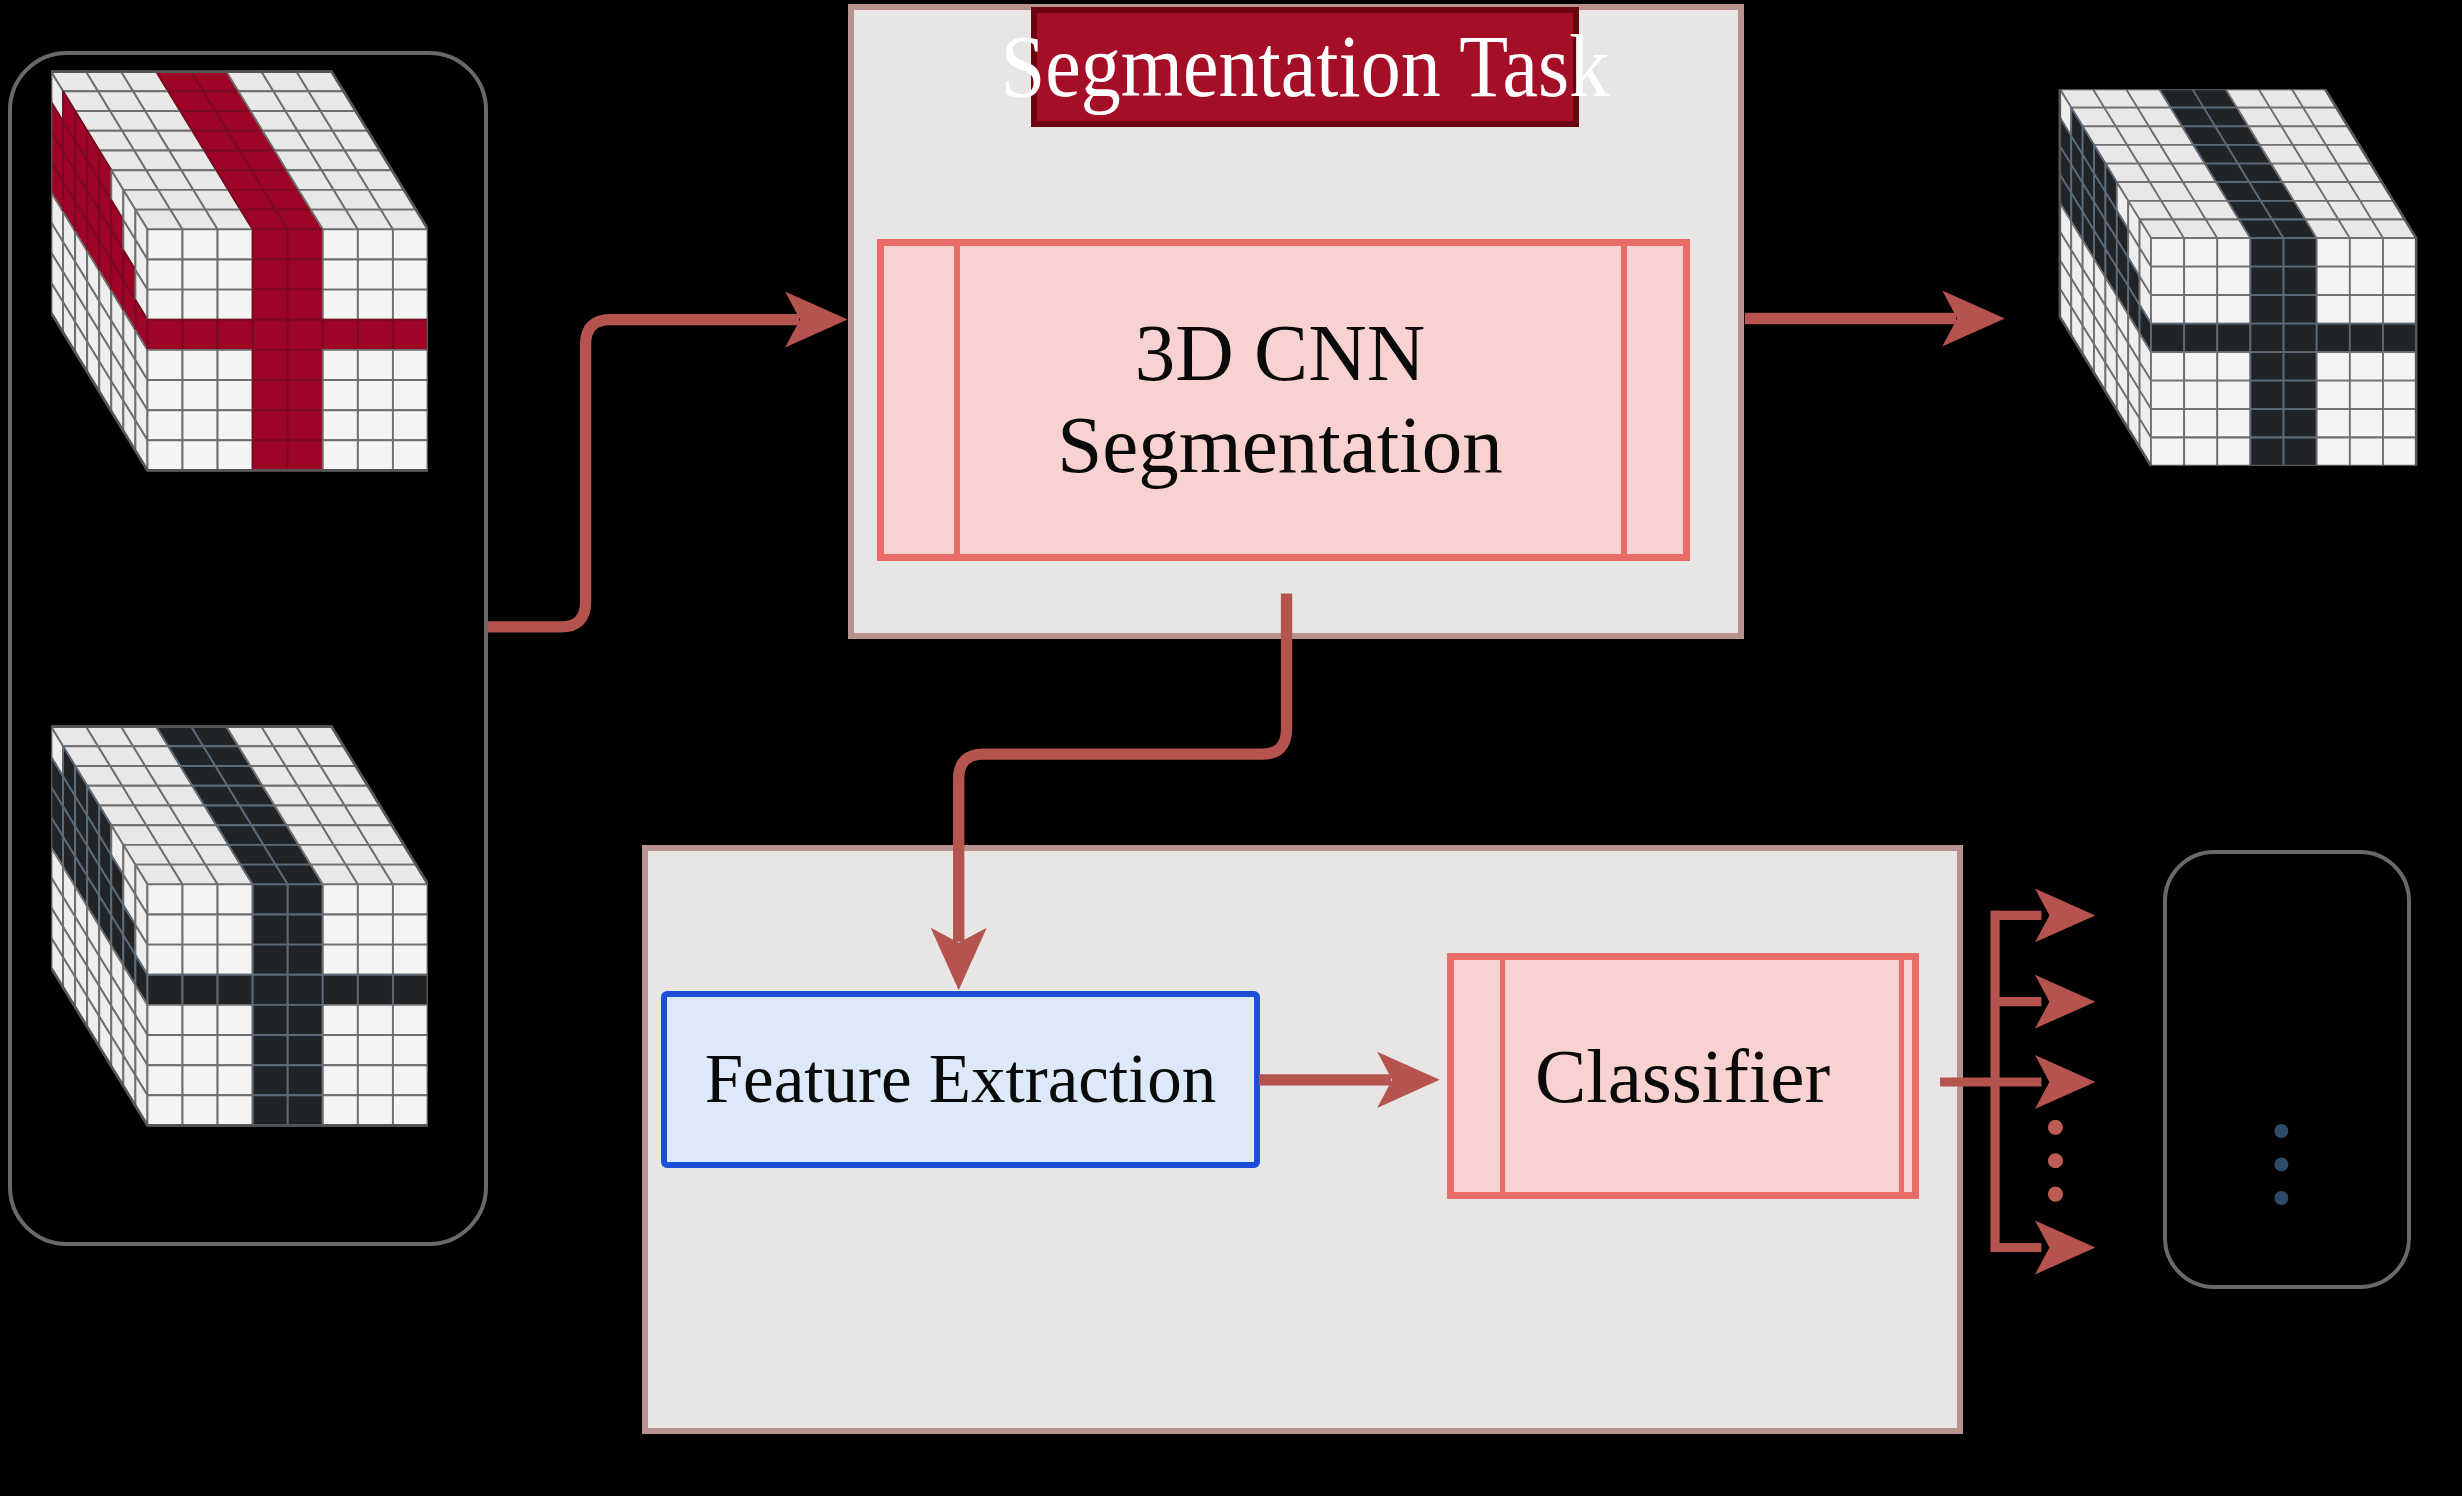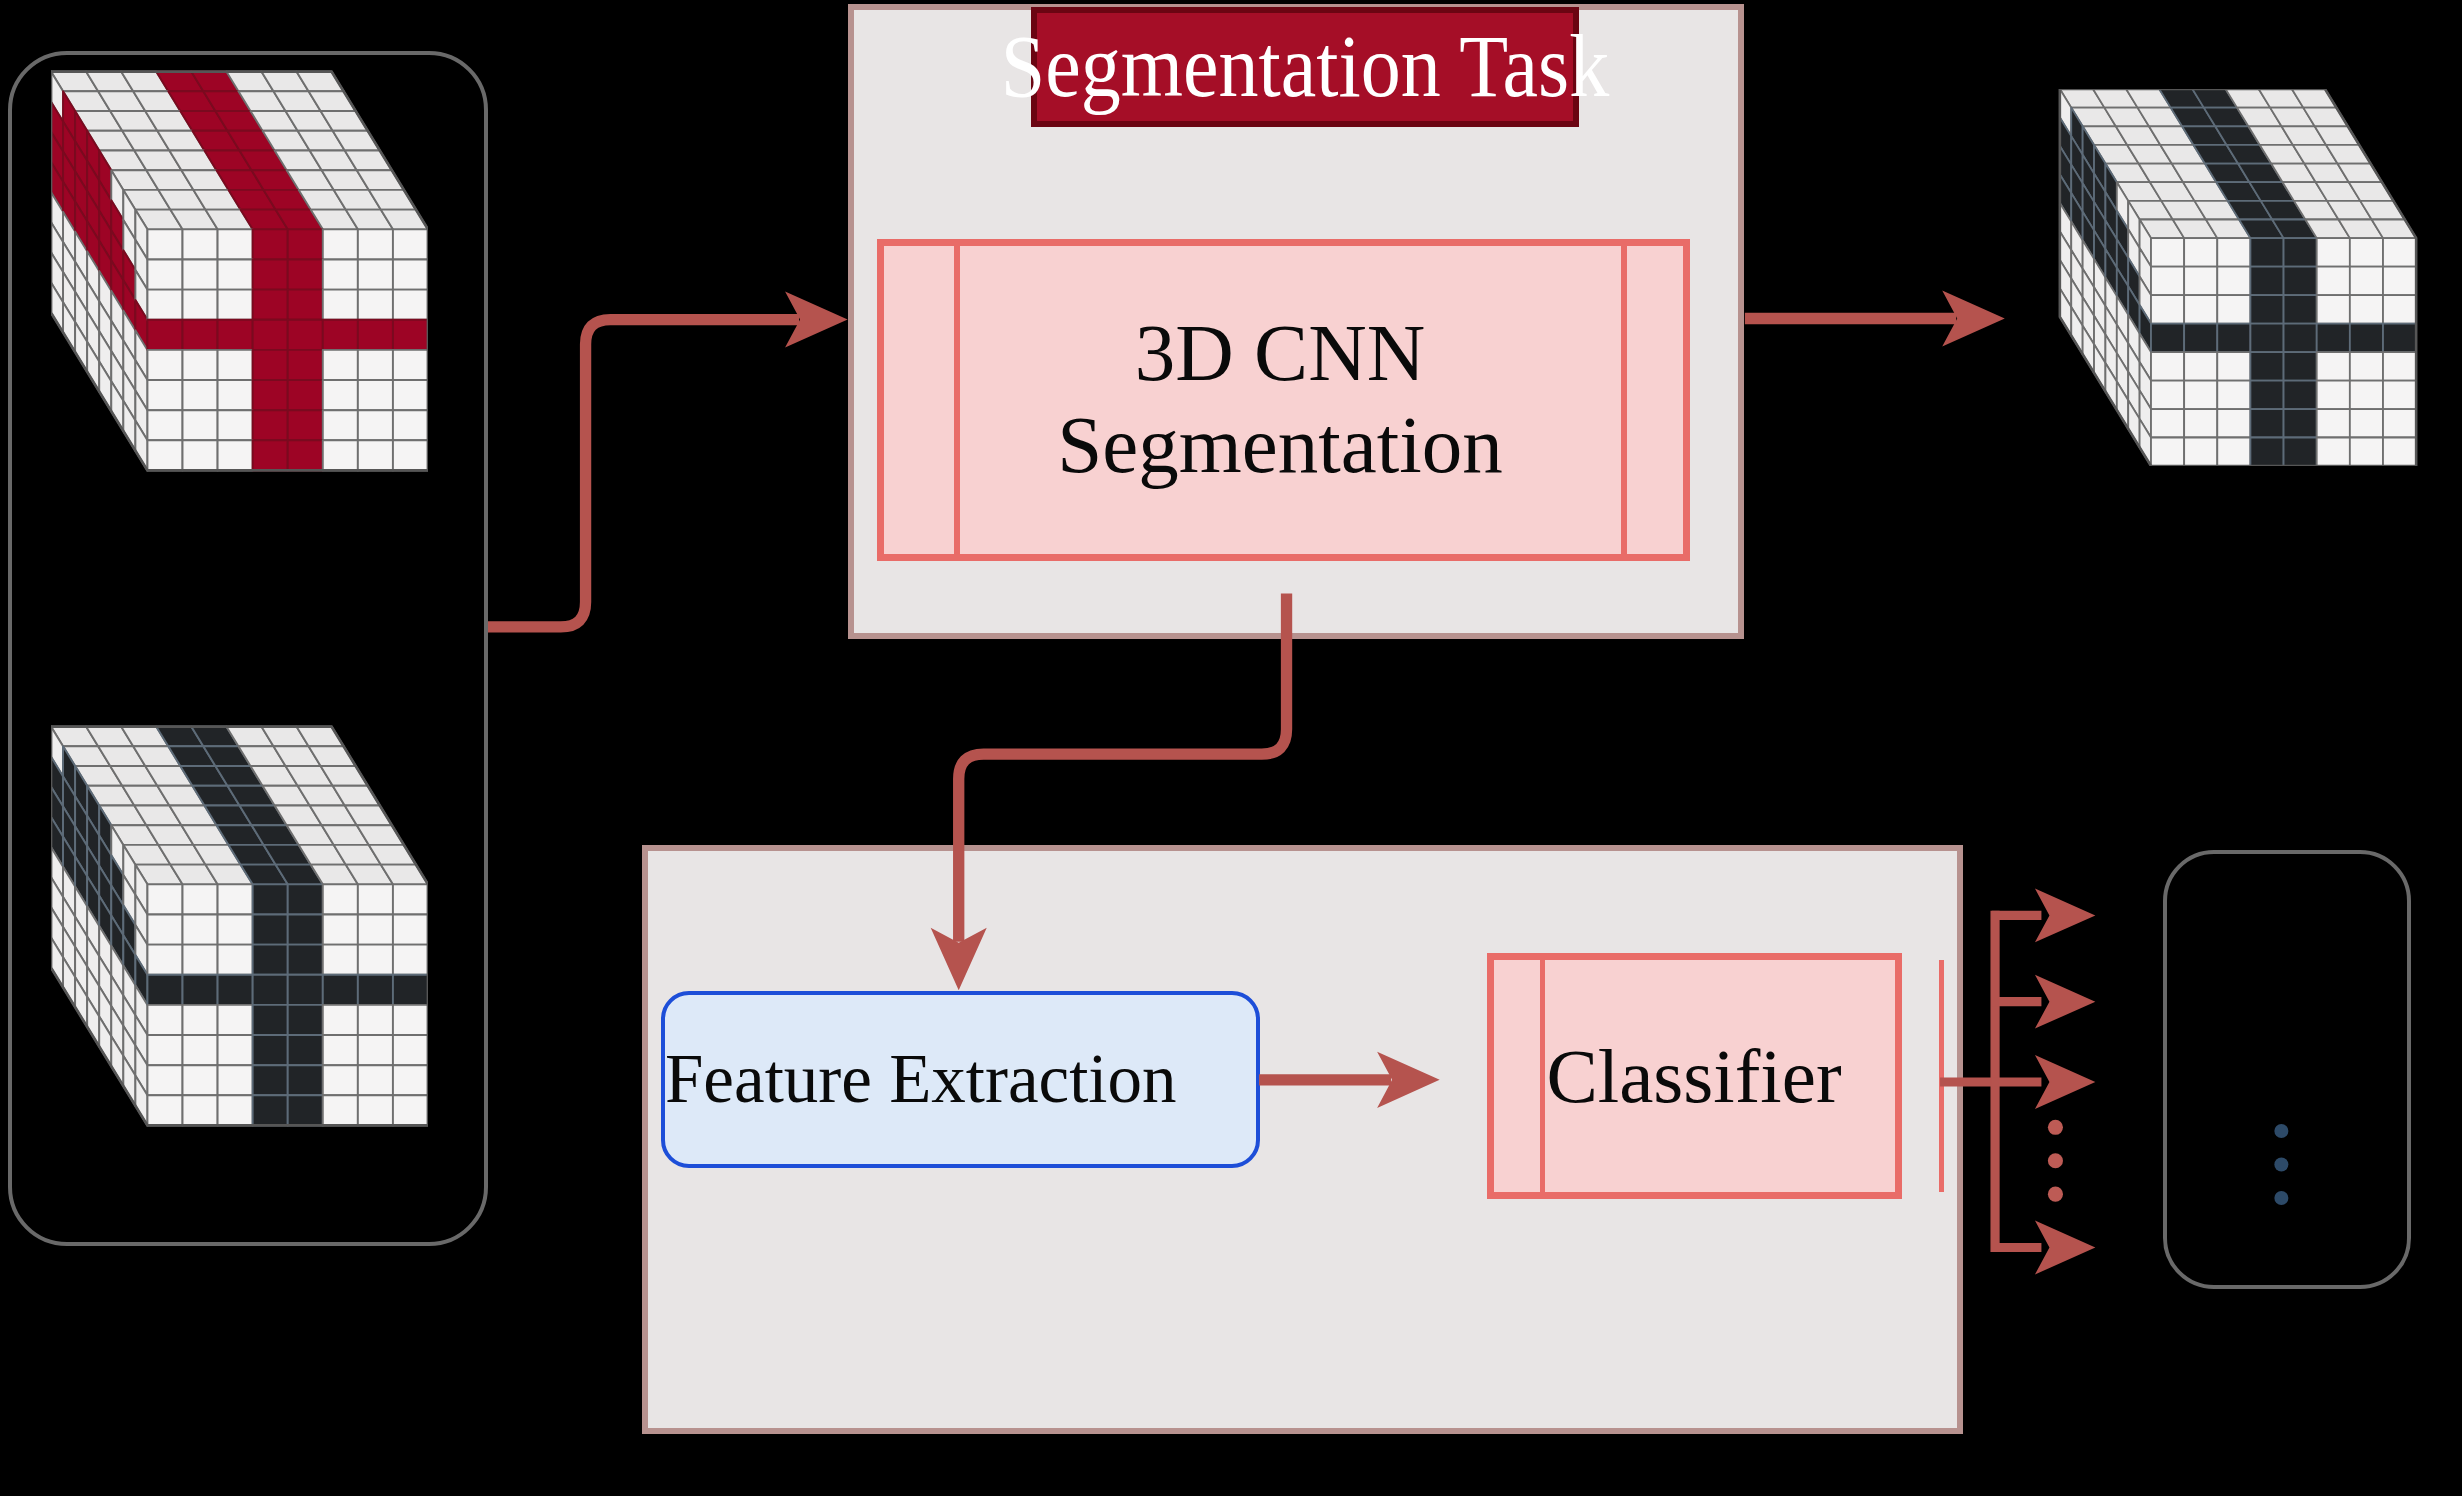--- a/index.html
+++ b/index.html
@@ -7,21 +7,21 @@
          font-family:"Liberation Serif","DejaVu Serif",serif;}
   .abs{position:absolute;box-sizing:border-box;}
   .panel{border:4.3px solid #696969;border-radius:59px;background:transparent;}
   .taskbox{background:#e8e5e5;border:6.5px solid #b7928f;}
   .titlebox{background:#a50e27;border:6.5px solid #6b0512;display:flex;align-items:center;justify-content:center;}
   .titlebox span{color:#fff;font-size:80px;white-space:nowrap;transform:scaleY(1.12);}
   .pinkbox{background:#f8d1d1;border:7px solid #e96c68;}
   .vdiv{position:absolute;top:0;bottom:0;width:6px;background:#e96c68;}
   .cnn-label{position:absolute;left:76px;right:83px;top:0;bottom:0;display:flex;flex-direction:column;
              align-items:center;justify-content:center;color:#0a0a0a;font-size:81px;line-height:1.13;text-align:center;}
-  .febox{background:#dde9f8;border:4px solid #1d4ed8;border-radius:28px;display:flex;align-items:center;justify-content:flex-start;}
+  .febox{background:#dde9f8;border:6px solid #1d4ed8;border-radius:6px;display:flex;align-items:center;justify-content:center;}
   .febox span{font-size:69px;color:#0a0a0a;white-space:nowrap;}
   .clf-label{position:absolute;left:46px;right:47px;top:0;bottom:0;display:flex;align-items:center;justify-content:center;}
   .clf-label span{font-size:77px;color:#0a0a0a;}
   svg{display:block;}
   #overlay{position:absolute;left:0;top:0;pointer-events:none;}
 </style>
 </head>
 <body>
 
 <div id="stage">
@@ -624,21 +624,21 @@
       <polygon points="496,673 560,673 560,728 496,728" fill="#f5f4f4" stroke="#6f6f6f" stroke-width="3.5" stroke-linejoin="round"></polygon>
       <polygon points="560,673 624,673 624,728 560,728" fill="#f5f4f4" stroke="#6f6f6f" stroke-width="3.5" stroke-linejoin="round"></polygon>
       <polygon points="624,673 688,673 688,728 624,728" fill="#f5f4f4" stroke="#6f6f6f" stroke-width="3.5" stroke-linejoin="round"></polygon>
       <path d="M0,0 L512,0 L688,288 L688,728 L176,728 L0,440 Z" fill="none" stroke="#565656" stroke-width="5"></path>
     </svg>
 
   <div class="abs taskbox" style="left:642px;top:845px;width:1321px;height:589px;"></div>
   <div class="abs febox" style="left:661px;top:991px;width:599px;height:177px;">
      <span>Feature Extraction</span>
   </div>
-  <div class="abs pinkbox" style="left:1447px;top:953px;width:415px;height:246px;margin-left:40px;">
+  <div class="abs pinkbox" style="left:1447px;top:953px;width:472px;height:246px;">
      <div class="vdiv" style="left:46px;width:5.4px;"></div>
      <div class="vdiv" style="left:445px;width:5.4px;"></div>
      <div class="clf-label">
         <span>Classifier</span>
      </div>
   </div>
 
   <div class="abs panel" style="left:2163px;top:850px;width:248px;height:439px;border-radius:51px;"></div>
 
   <svg id="overlay" width="2462" height="1497" viewBox="0 0 4566 2775">

